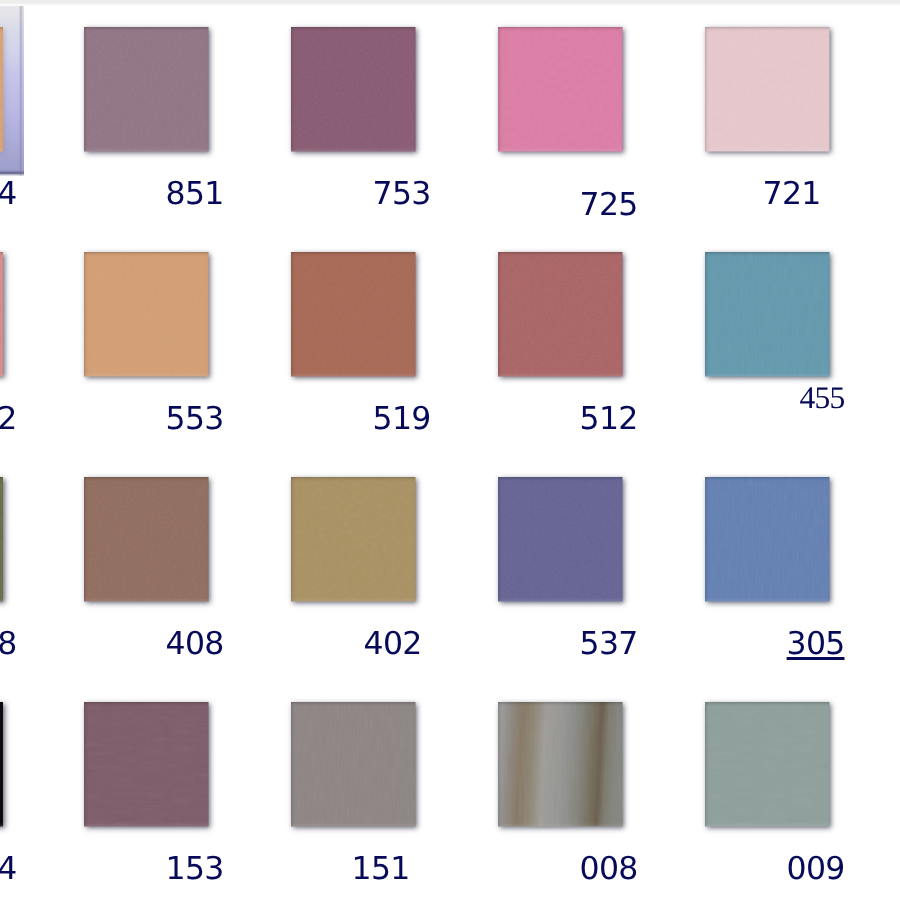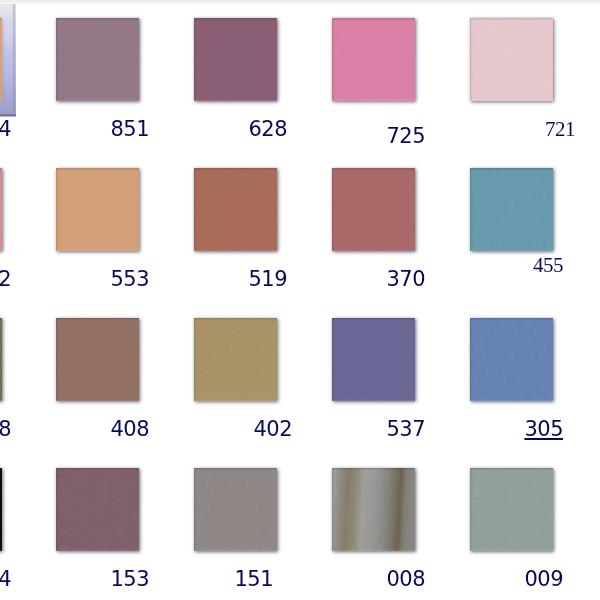--- a/index.html
+++ b/index.html
@@ -99,39 +99,39 @@
       </div>
       <div class="lbl" style="left: -64px; width: 213px; top: 119px;">851</div>
       <div class="cell" style="left: 194px; top: 18px;">
         <div class="sw" style="background: rgb(136, 91, 114);">
           <svg class="tex" width="91" height="91">
             <rect width="91" height="91" filter="url(#fx-weave)"></rect>
           </svg>
           <div class="edge"></div>
         </div>
       </div>
-      <div class="lbl" style="left: 74px; width: 213px; top: 119px;">628</div>
+      <div class="lbl" style="left: 74px; width: 213px; top: 119px;">753</div>
       <div class="cell" style="left: 332px; top: 18px;">
         <div class="sw" style="background: rgb(218, 125, 165);">
           <svg class="tex" width="91" height="91">
             <rect width="91" height="91" filter="url(#fx-plain)"></rect>
           </svg>
           <div class="edge"></div>
         </div>
       </div>
       <div class="lbl" style="left: 212px; width: 213px; top: 126px;">725</div>
       <div class="cell" style="left: 470px; top: 18px;">
         <div class="sw" style="background: rgb(229, 199, 203);">
           <svg class="tex" width="91" height="91">
             <rect width="91" height="91" filter="url(#fx-plain)"></rect>
           </svg>
           <div class="edge"></div>
         </div>
       </div>
-      <div class="lbl" style="left: 362px; width: 213px; top: 119px; font-family: Liberation Serif, serif;">721</div>
+      <div class="lbl" style="left: 334px; width: 213px; top: 119px;">721</div>
       <div class="cell" style="left: -82px; top: 168px;">
         <div class="sw" style="width: 84px; background: rgb(215, 138, 140);">
           <svg class="tex" width="91" height="91">
             <rect width="91" height="91" filter="url(#fx-plain)"></rect>
           </svg>
           <div class="edge"></div>
         </div>
       </div>
       <div class="lbl" style="left: -202px; width: 213px; top: 269px;">2</div>
       <div class="cell" style="left: 56px; top: 168px;">
@@ -153,21 +153,21 @@
       </div>
       <div class="lbl" style="left: 74px; width: 213px; top: 269px;">519</div>
       <div class="cell" style="left: 332px; top: 168px;">
         <div class="sw" style="background: rgb(169, 101, 102);">
           <svg class="tex" width="91" height="91">
             <rect width="91" height="91" filter="url(#fx-weave)"></rect>
           </svg>
           <div class="edge"></div>
         </div>
       </div>
-      <div class="lbl" style="left: 212px; width: 213px; top: 269px;">370</div>
+      <div class="lbl" style="left: 212px; width: 213px; top: 269px;">512</div>
       <div class="cell" style="left: 470px; top: 168px;">
         <div class="sw" style="background: rgb(100, 152, 172);">
           <svg class="tex" width="91" height="91">
             <rect width="91" height="91" filter="url(#fx-warp)"></rect>
           </svg>
           <div class="edge"></div>
         </div>
       </div>
       <div class="lbl" style="left: 350px; width: 213px; top: 255px; font-family: Liberation Serif, serif;">455</div>
       <div class="cell" style="left: -82px; top: 318px;">
@@ -189,21 +189,21 @@
       </div>
       <div class="lbl" style="left: -64px; width: 213px; top: 419px;">408</div>
       <div class="cell" style="left: 194px; top: 318px;">
         <div class="sw" style="background: rgb(168, 145, 99);">
           <svg class="tex" width="91" height="91">
             <rect width="91" height="91" filter="url(#fx-plain)"></rect>
           </svg>
           <div class="edge"></div>
         </div>
       </div>
-      <div class="lbl" style="left: 79px; width: 213px; top: 419px;">402</div>
+      <div class="lbl" style="left: 68px; width: 213px; top: 419px;">402</div>
       <div class="cell" style="left: 332px; top: 318px;">
         <div class="sw" style="background: rgb(102, 100, 147);">
           <svg class="tex" width="91" height="91">
             <rect width="91" height="91" filter="url(#fx-weave)"></rect>
           </svg>
           <div class="edge"></div>
         </div>
       </div>
       <div class="lbl" style="left: 212px; width: 213px; top: 419px;">537</div>
       <div class="cell" style="left: 470px; top: 318px;">

